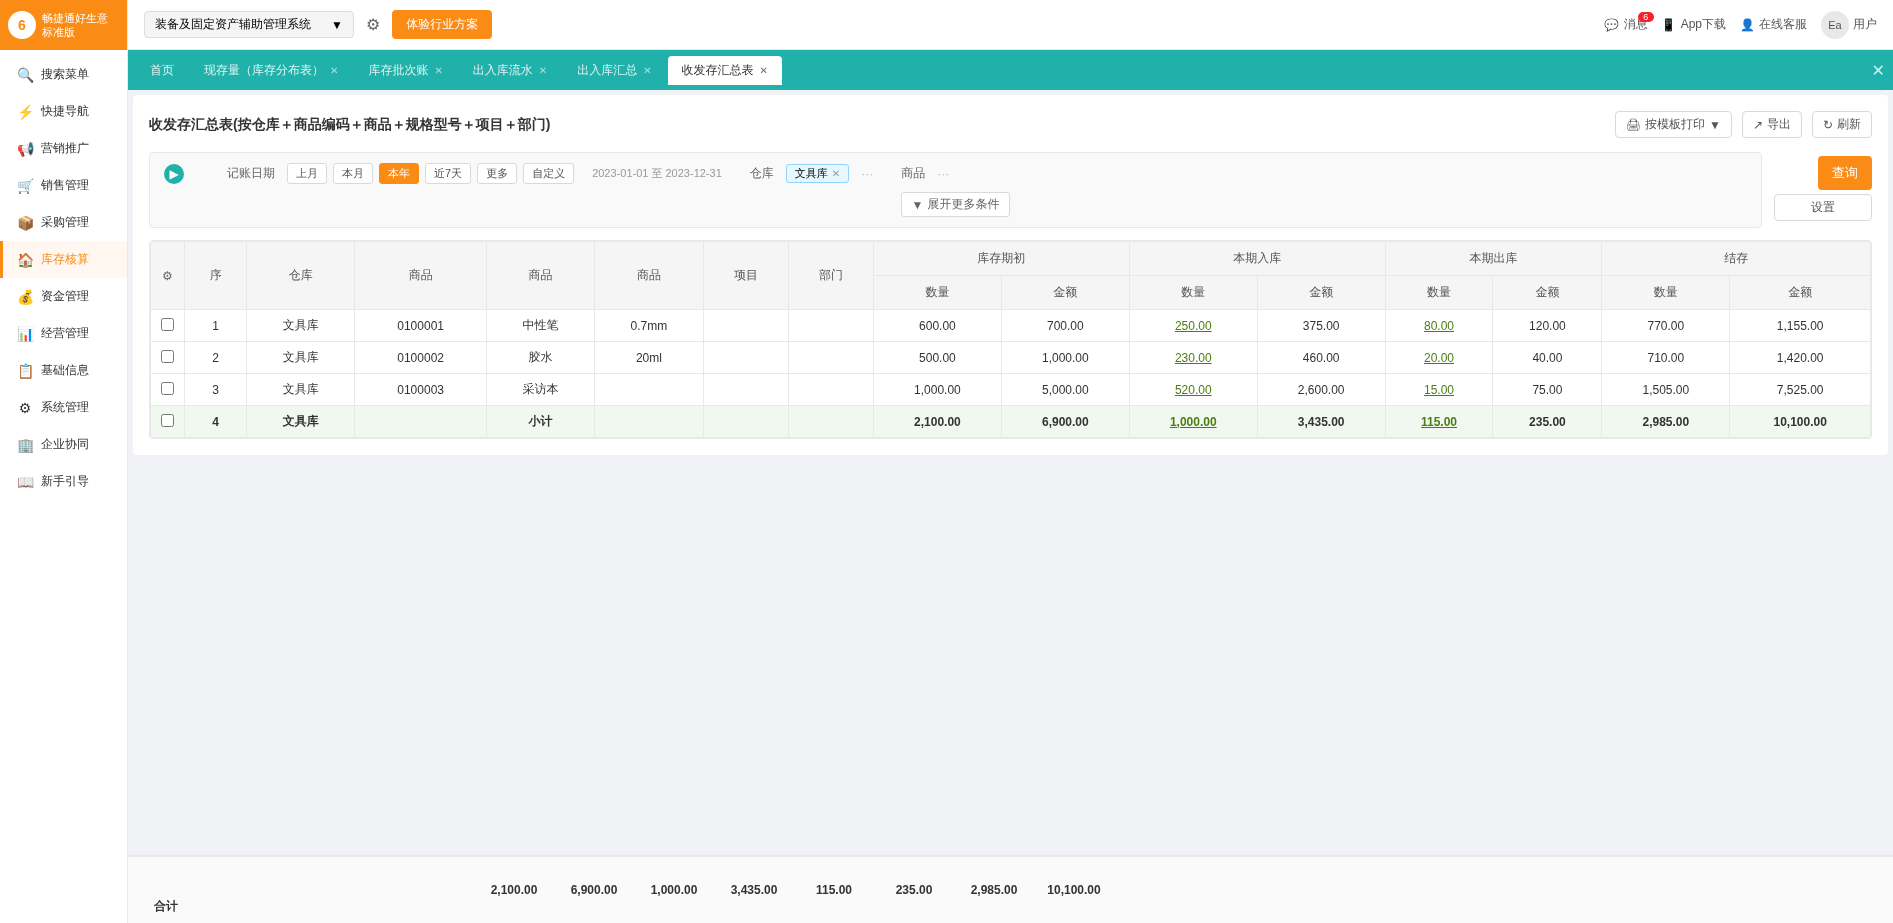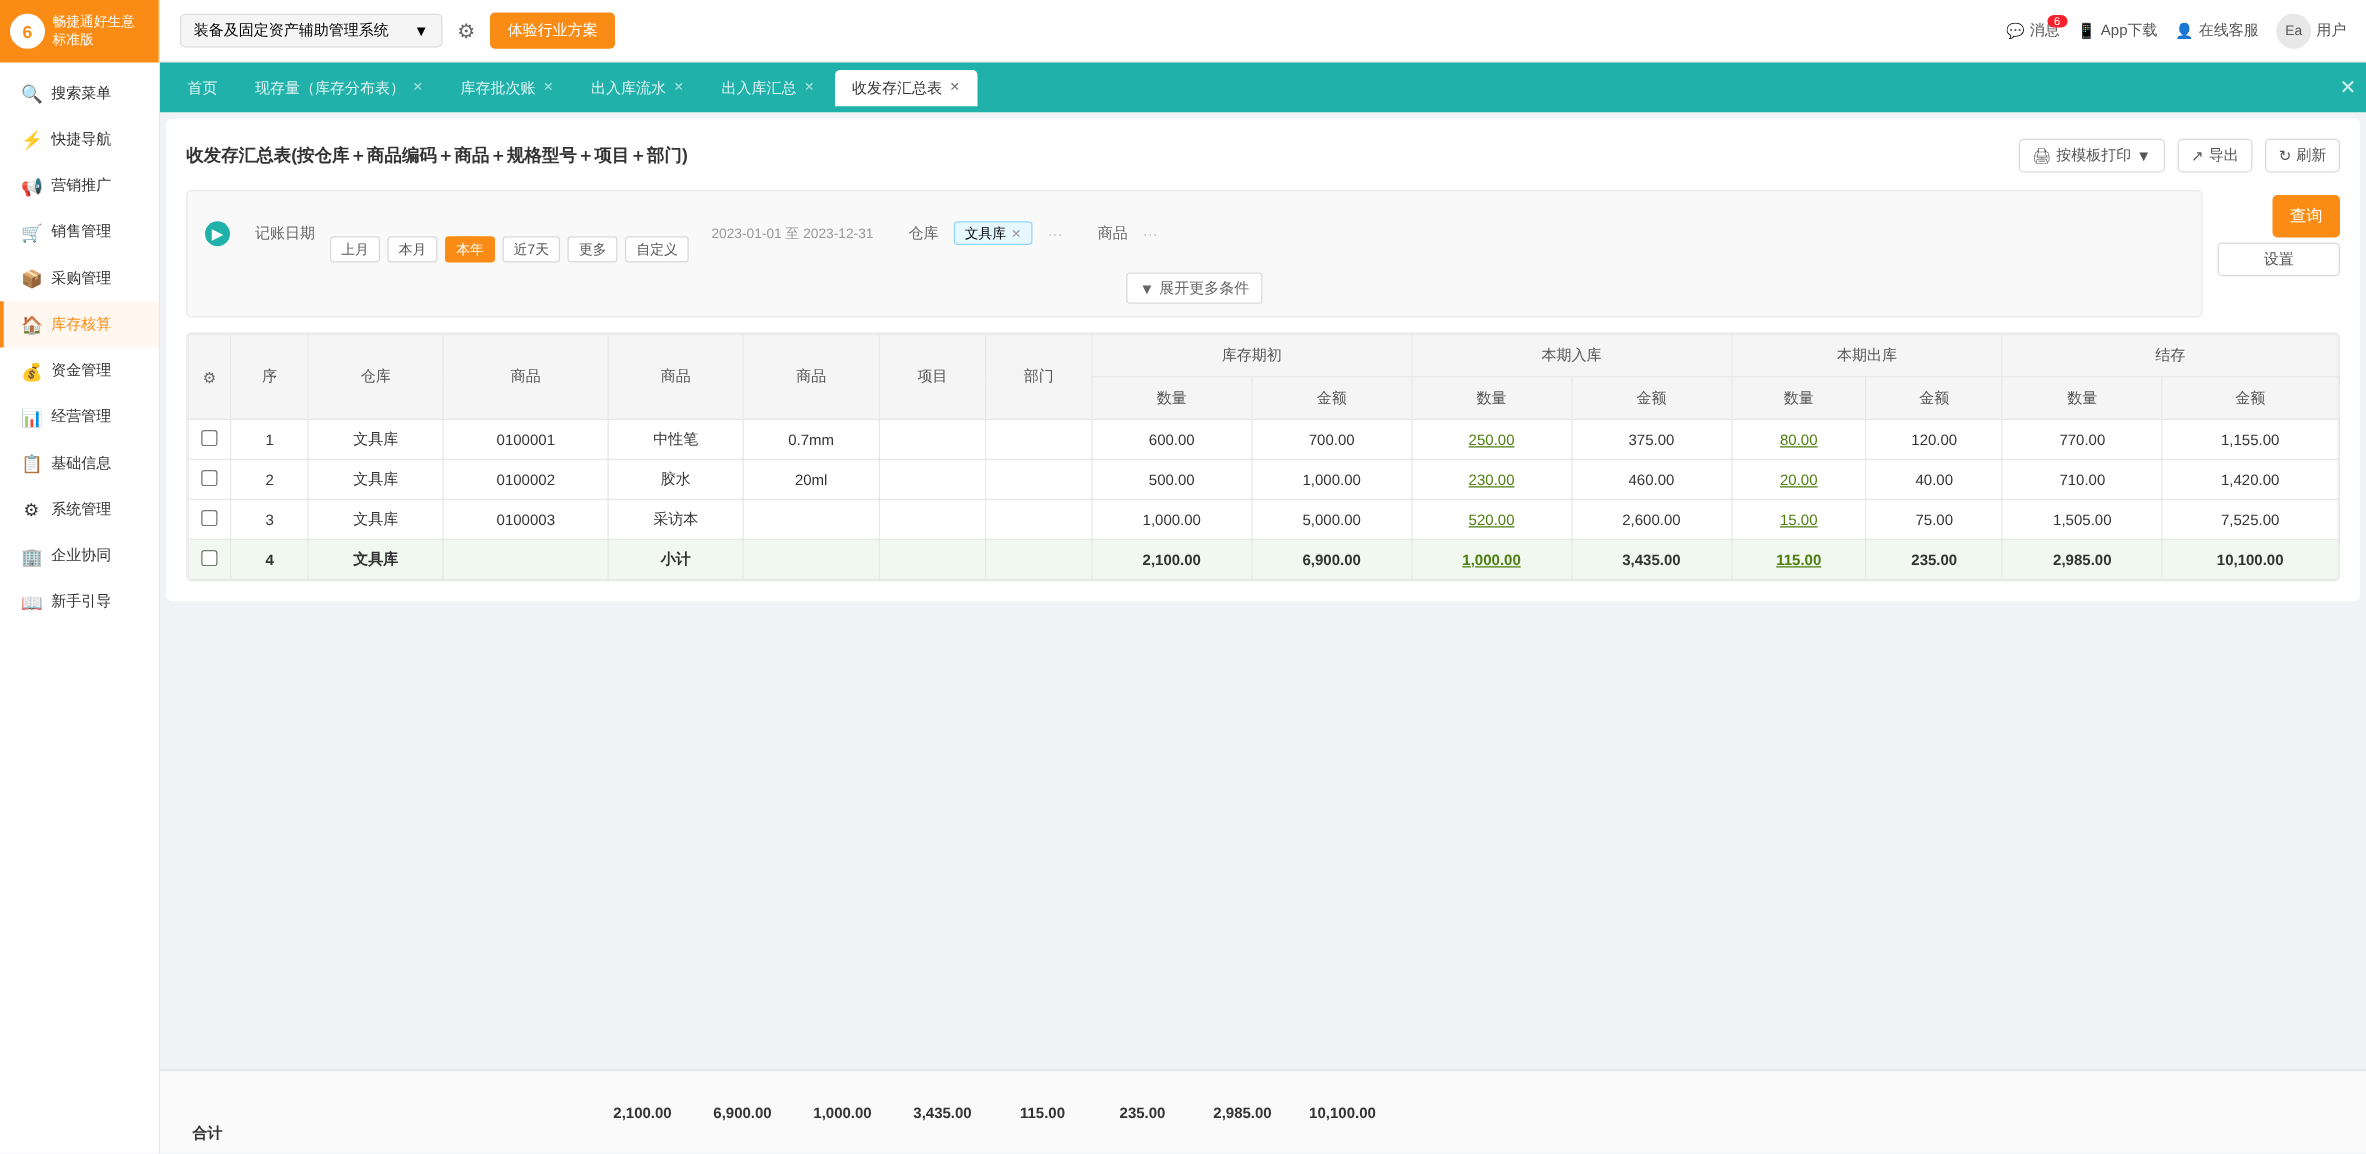--- a/index.html
+++ b/index.html
@@ -38,23 +38,23 @@
     
     .content { flex: 1; overflow-y: auto; padding: 5px; background: #f0f2f5; }
 
     
     .page-card { background: #fff; border-radius: 4px; padding: 16px; }
     .page-header { display: flex; align-items: center; justify-content: space-between; margin-bottom: 14px; }
     .page-title { font-size: 14px; font-weight: bold; color: #333; }
     .page-actions { display: flex; align-items: center; gap: 10px; }
     .btn-secondary { border: 1px solid #d9d9d9; background: #fff; border-radius: 4px; padding: 4px 10px; font-size: 12px; cursor: pointer; display: flex; align-items: center; gap: 4px; color: #555; }
     .filter-row { display: flex; align-items: center; gap: 12px; flex-wrap: wrap; }
-    .filter-label { color: #666; font-size: 12px; }
+    .filter-label { color: #666; font-size: 12px; margin-left: 23px; }
     .filter-date-group { display: flex; align-items: center; gap: 6px; }
-    .filter-date-btn { border: 1px solid #d9d9d9; background: #fff; border-radius: 3px; padding: 2px 8px; font-size: 11px; cursor: pointer; color: #555; margin-top: 26px; }
+    .filter-date-btn { border: 1px solid #d9d9d9; background: #fff; border-radius: 3px; padding: 2px 8px; font-size: 11px; cursor: pointer; color: #555; }
     .filter-date-btn.active { background: #fa8c16; color: #fff; border-color: #fa8c16; }
     .filter-date-range { font-size: 11px; color: #999; margin-left: 6px; }
     .filter-tag-value { background: #e6f7ff; border: 1px solid #91d5ff; border-radius: 3px; padding: 1px 8px; font-size: 11px; display: flex; align-items: center; gap: 4px; }
     .filter-tag-close { cursor: pointer; color: #999; font-size: 10px; }
     .filter-ellipsis { color: #bbb; font-size: 12px; cursor: pointer; }
     .filter-second-row { display: flex; align-items: center; justify-content: center; margin-top: 8px; }
     .expand-btn { display: flex; align-items: center; gap: 4px; font-size: 12px; color: #666; cursor: pointer; border: 1px solid #d9d9d9; background: #fff; border-radius: 3px; padding: 3px 10px; }
     .filter-arrow { background: #20b2aa; color: #fff; border-radius: 50%; width: 20px; height: 20px; display: flex; align-items: center; justify-content: center; cursor: pointer; font-size: 12px; margin-right: 8px; flex-shrink: 0; }
 
     

